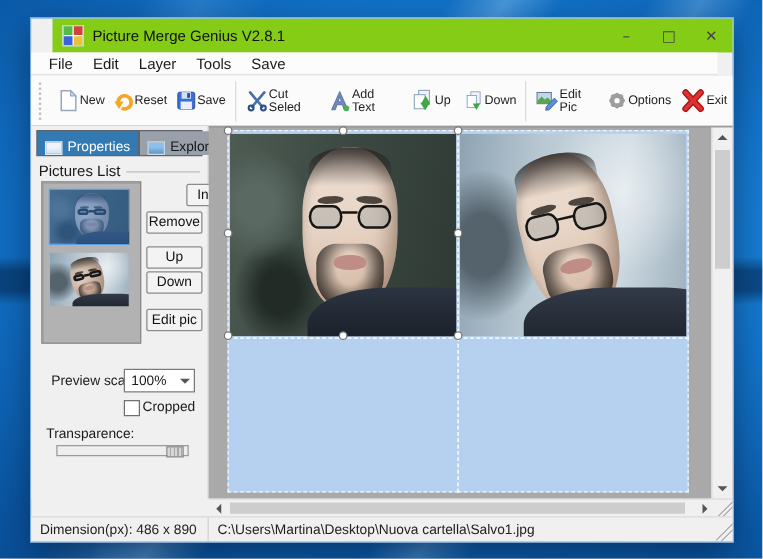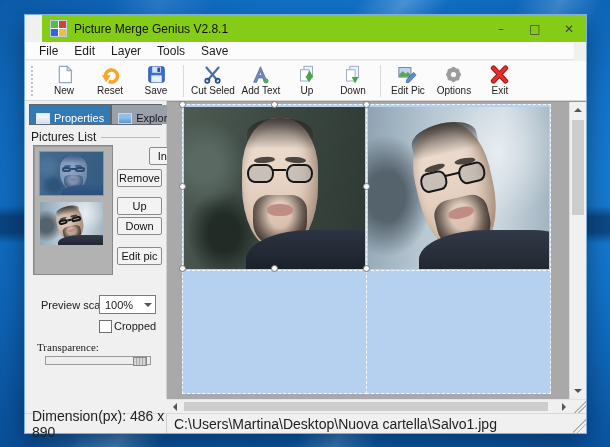--- a/index.html
+++ b/index.html
@@ -38,21 +38,21 @@
   .win-ctl { width:34px; display:flex; align-items:center; justify-content:center;
     font-family:"DejaVu Sans", sans-serif; font-size:12px; color:#444; }
   
   .menubar { position:absolute; left:0; top:27px; right:12px; height:18px; background:#fcfcfc;
     border-bottom:1px solid #e4e4e4; display:flex; align-items:center; padding-left:6px; box-sizing:border-box; }
   .menu-item { padding:0 8px; font-size:12px; color:#1a1a1a; }
   
   .toolbar { position:absolute; left:0; top:46px; right:0; height:40px; background:#fbfbfb;
     border-bottom:1px solid #d6d6d6; display:flex; align-items:center; padding-left:5px; box-sizing:border-box; }
   .tb-grip { width:3px; height:30px; border-left:2px dotted #c2c2c2; margin:0 5px 0 1px; }
-  .tb-btn { display:flex; flex-direction:column; align-items:center; justify-content:center;
+  .tb-btn { display:flex; align-items:center; justify-content:center;
     min-width:40px; height:38px; padding:0 3px; font-size:10px; color:#222; }
   .tb-btn svg { width:21px; height:19px; display:block; margin-bottom:1px; }
   .tb-sep { width:1px; height:32px; background:#dadada; margin:0 4px; }
   
   .content { position:absolute; left:0; top:86px; right:0; height:298px; display:flex; }
   
   .sidepanel { position:relative; width:142px; background:#f0f0f0; border-right:1px solid #d2d2d2; box-sizing:border-box; flex:0 0 auto; }
   .tabstrip { position:absolute; left:4px; top:3px; width:133px; height:21px; background:#5f656d;
     display:flex; align-items:stretch; padding:1px; box-sizing:border-box; }
   .tab { display:flex; align-items:flex-end; gap:4px; padding:0 6px; font-size:11px; }
@@ -137,21 +137,21 @@
   .vs-thumb { position:absolute; left:2px; right:2px; top:18px; height:95px; background:#cdcdcd; }
   .hscroll { position:absolute; left:142px; right:0; bottom:20px; height:14px; background:#f0f0f0;
     border-top:1px solid #e2e2e2; display:flex; align-items:center; box-sizing:border-box; }
   .hs-btn { width:16px; height:100%; display:flex; align-items:center; justify-content:center; flex:0 0 auto; }
   .hs-track { flex:1; height:100%; position:relative; }
   .hs-thumb { position:absolute; left:1px; right:8px; top:2px; bottom:2px; background:#cdcdcd; }
   .corner-grip { width:14px; height:100%; flex:0 0 auto;
     background:linear-gradient(135deg, transparent 55%, #b5b5b5 55% 60%, transparent 60%, transparent 70%, #b5b5b5 70% 75%, transparent 75%); }
   
   .statusbar { position:absolute; left:0; right:0; bottom:0; height:20px; background:#f0f0f0;
-    border-top:1px solid #d9d9d9; display:flex; align-items:center; font-size:14px; color:#222; box-sizing:border-box; }
+    border-top:1px solid #d9d9d9; display:flex; align-items:center; font-size:11px; color:#222; box-sizing:border-box; }
   .sb-c1 { width:142px; padding-left:7px; box-sizing:border-box; border-right:1px solid #cfcfcf; height:100%; display:flex; align-items:center; flex:0 0 auto; }
   .sb-c2 { flex:1; padding-left:7px; height:100%; display:flex; align-items:center; overflow:hidden; white-space:nowrap; }
   .sb-grip { width:13px; height:100%;
     background:linear-gradient(135deg, transparent 55%, #b5b5b5 55% 60%, transparent 60%, transparent 70%, #b5b5b5 70% 75%, transparent 75%); }
 </style>
 </head>
 <body>
 
 <div class="desktop">
   <div class="win">
@@ -350,21 +350,21 @@
         <div class="combo">
           <span class="val">100%</span>
           <span class="dd">
               <span class="tri-dn"></span>
             </span>
         </div>
 
         <span class="checkbox"></span>
         <span class="lbl" style="left:89px; top:219px;">Cropped</span>
 
-        <span class="lbl" style="left:12px; top:240px;font-family:Liberation Serif, serif;">Transparence:</span>
+        <span class="lbl" style="left:12px; top:240px;">Transparence:</span>
         <div class="slider">
           <span class="sl-thumb"></span>
         </div>
       </div>
 
       <div class="preview">
         <div class="canvas">
 
           <div class="cell c1">
             <div class="photo">

